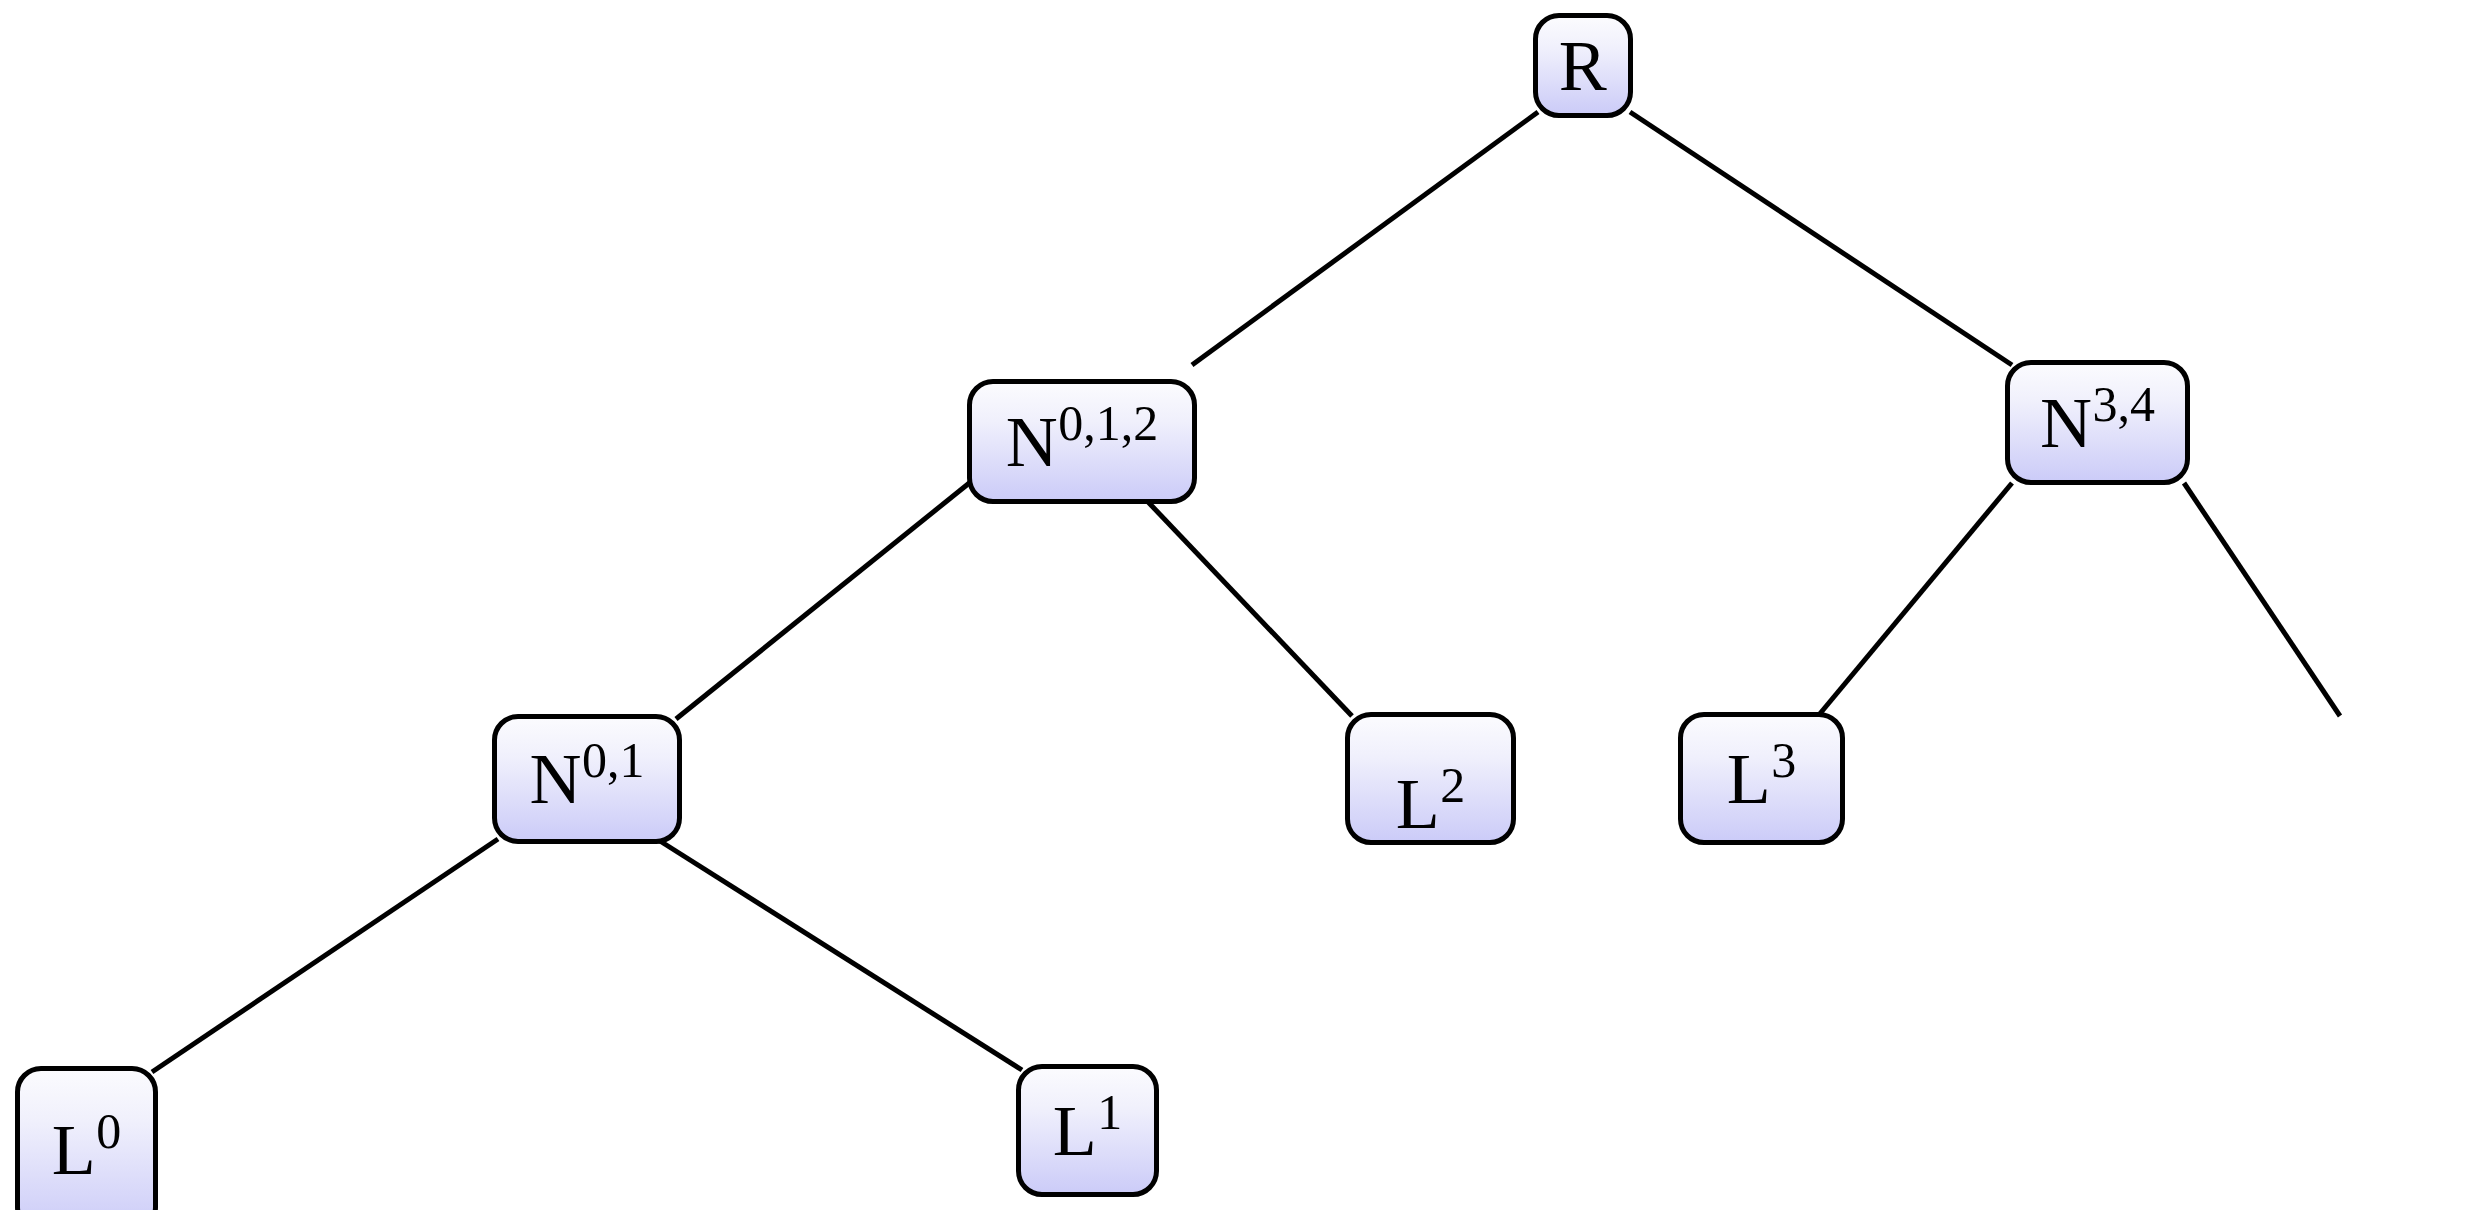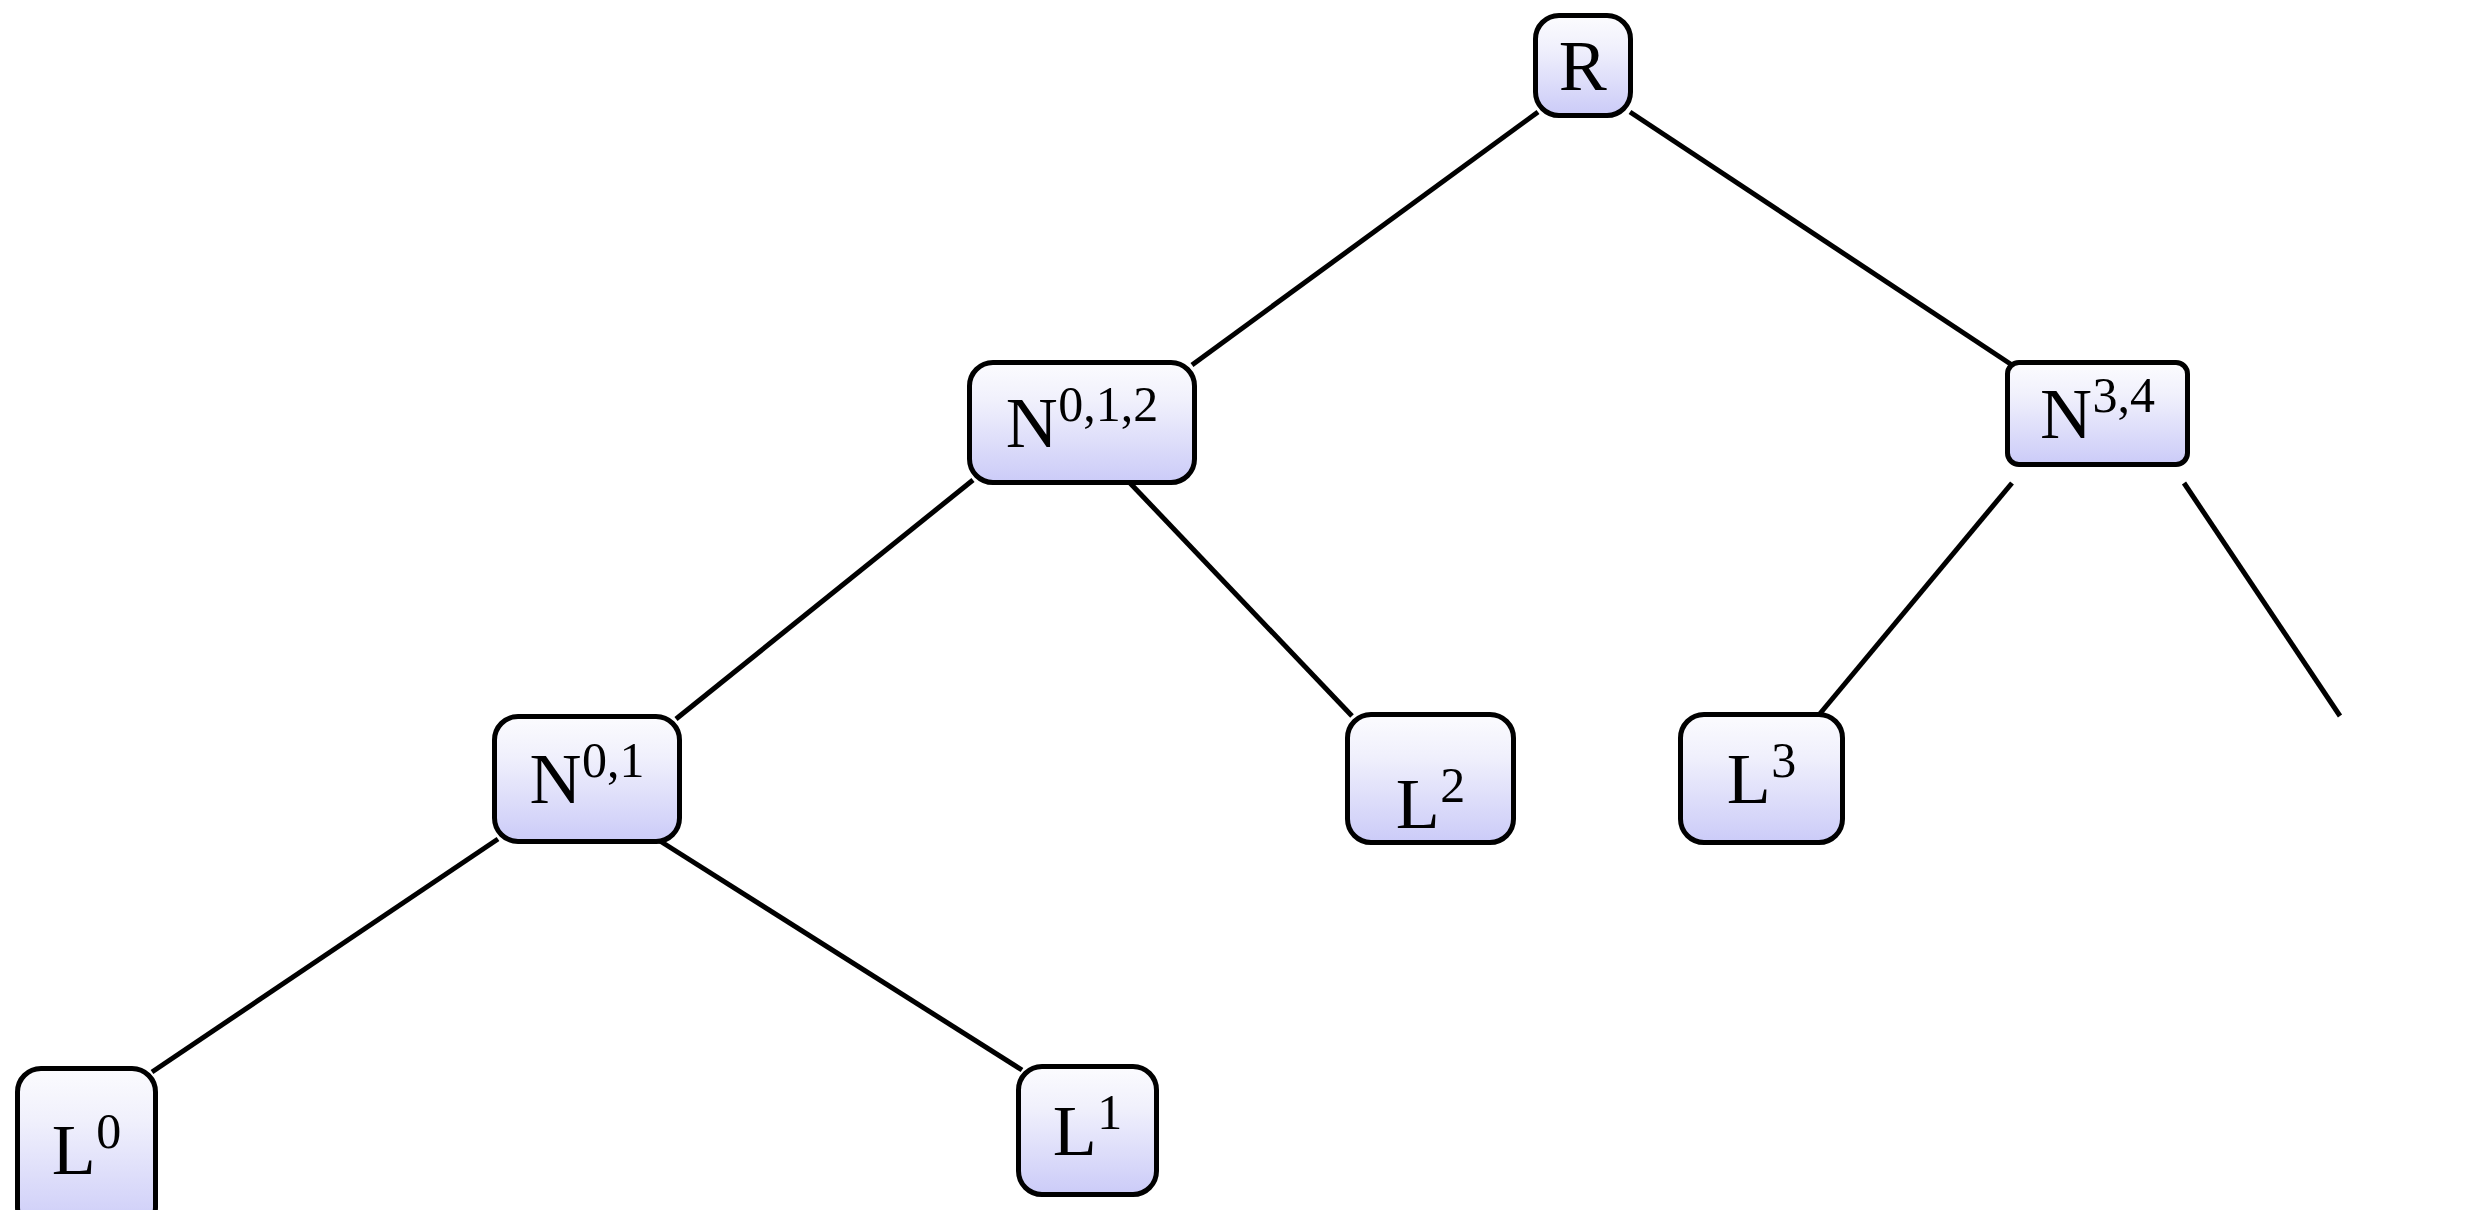--- a/index.html
+++ b/index.html
@@ -79,24 +79,24 @@
       <line x1="2012" y1="483" x2="1818" y2="716" stroke="#000000" stroke-width="5" stroke-linecap="butt"></line>
       <line x1="2184" y1="483" x2="2340" y2="716" stroke="#000000" stroke-width="5" stroke-linecap="butt"></line>
       <line x1="498" y1="839" x2="152" y2="1072" stroke="#000000" stroke-width="5" stroke-linecap="butt"></line>
       <line x1="660" y1="841" x2="1022" y2="1070" stroke="#000000" stroke-width="5" stroke-linecap="butt"></line>
     </svg>
 
   <div id="node-layer">
       <div class="node root" style="left: 1533px; top: 13px; width: 100px; height: 105px;">
         <span class="label"><span class="base">R</span></span>
       </div>
-      <div class="node" style="left: 967px; top: 360px; width: 230px; height: 125px;">
+      <div class="node" style="left: 967px; top: 379px; width: 230px; height: 125px;">
         <span class="label"><span class="base">N</span><span class="sup">0,1,2</span></span>
       </div>
-      <div class="node" style="left: 2005px; top: 360px; width: 185px; height: 107px; border-radius: 14px;">
+      <div class="node" style="left: 2005px; top: 360px; width: 185px; height: 125px;">
         <span class="label"><span class="base">N</span><span class="sup">3,4</span></span>
       </div>
       <div class="node" style="left: 492px; top: 714px; width: 190px; height: 130px;">
         <span class="label"><span class="base">N</span><span class="sup">0,1</span></span>
       </div>
       <div class="node leaf" style="left: 1345px; top: 712px; width: 171px; height: 133px; align-items: flex-end;">
         <span class="label"><span class="base">L</span><span class="sup">2</span></span>
       </div>
       <div class="node leaf" style="left: 1678px; top: 712px; width: 167px; height: 133px;">
         <span class="label"><span class="base">L</span><span class="sup">3</span></span>

